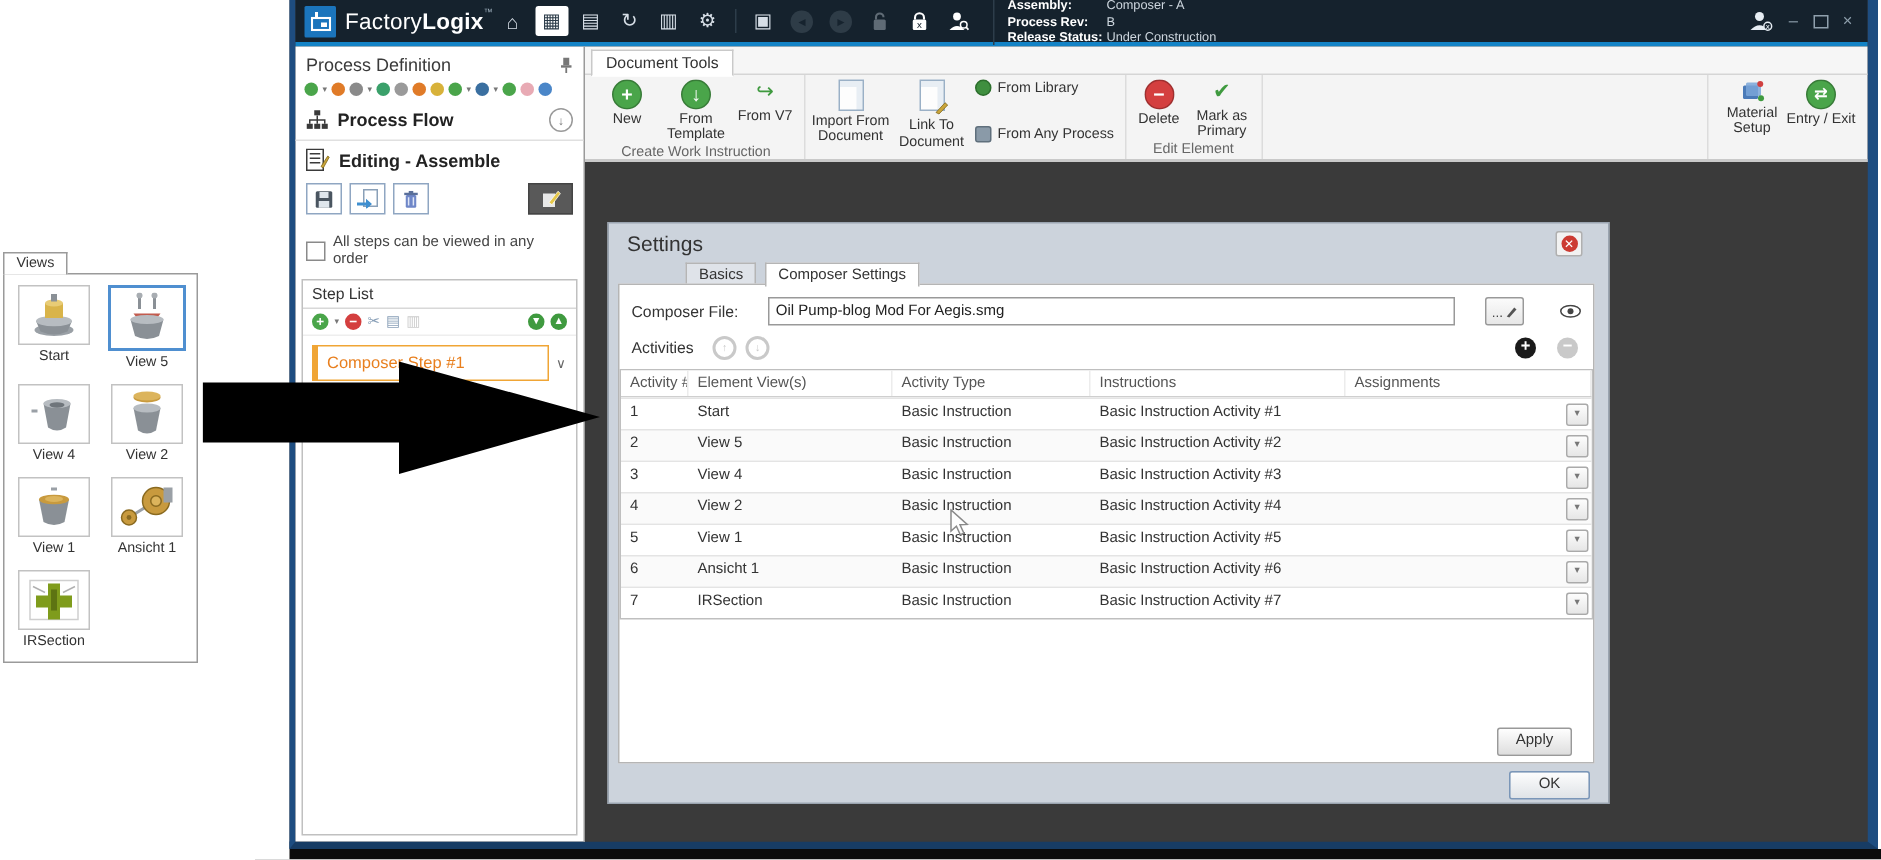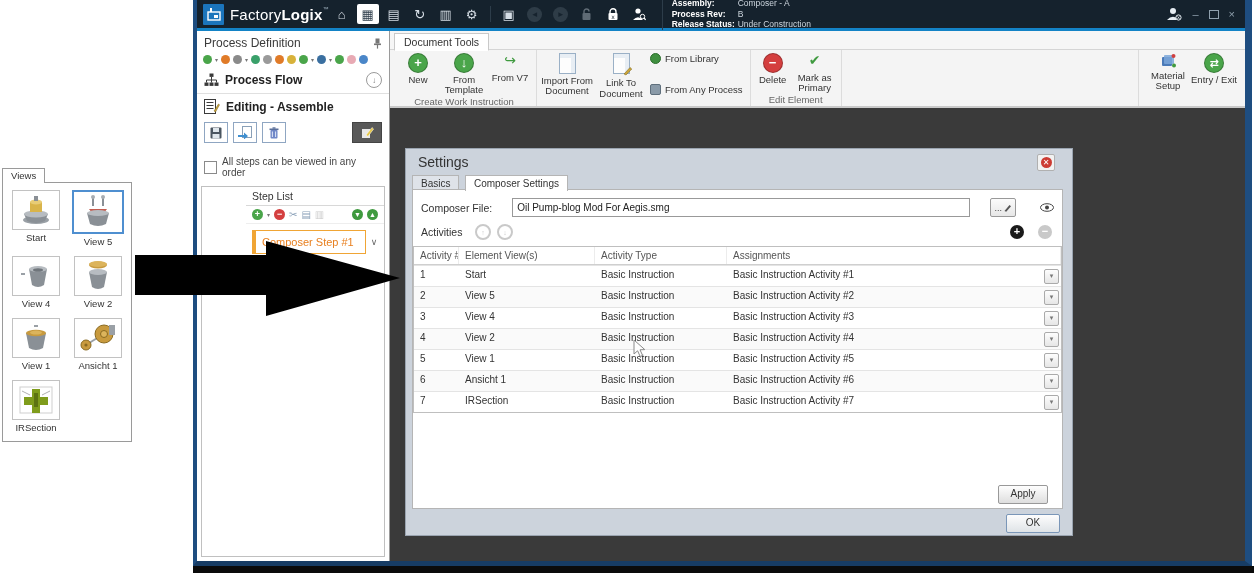--- a/index.html
+++ b/index.html
@@ -53,21 +53,21 @@
   .caret{font-size:6px;color:#777;}
   .pf-row{display:flex;align-items:center;gap:6px;padding:4px 7px;}
   .pf-label{font-weight:700;font-size:12px;color:#222;flex:1;}
   .circ-btn{width:14px;height:14px;border:1px solid #9a9a9a;border-radius:50%;display:flex;align-items:center;justify-content:center;font-size:8px;color:#777;background:#fff;}
   .hline{height:1px;background:#e0e0e0;margin:1px 0;}
   .lp-btnrow{display:flex;align-items:center;gap:5px;padding:4px 7px 5px;}
   .lp-btn{width:24px;height:21px;border:1px solid #8fa6c2;background:#fff;display:flex;align-items:center;justify-content:center;box-sizing:border-box;}
   .lp-btn.dark{margin-left:auto;width:30px;background:#595959;border:1px solid #444;}
   .chk-row{display:flex;align-items:center;gap:5px;padding:8px 7px 6px;font-size:10px;color:#444;}
   .chk{width:11px;height:11px;border:1px solid #8a8a8a;background:#fff;flex:none;}
-  .steplist{border:1px solid #c0c0c0;margin:2px 4px 4px;flex:1;display:flex;flex-direction:column;padding-left:44px;}
+  .steplist{border:1px solid #c0c0c0;margin:2px 4px 4px;flex:1;display:flex;flex-direction:column;}
   .sl-head{font-size:10.5px;color:#333;padding:3px 6px;border-bottom:1px solid #d8d8d8;}
   .sl-tools{display:flex;align-items:center;gap:4px;padding:3px 6px;border-bottom:1px solid #eee;}
   .mini-circ{width:11px;height:11px;border-radius:50%;color:#fff;font-size:9px;line-height:11px;text-align:center;display:inline-block;font-weight:700;}
   .sl-glyph{font-size:10px;color:#8aa0b8;}
   .sl-glyph.off{color:#ccc;}
   .step-row{display:flex;align-items:center;margin:6px 2px 0 6px;}
   .step-box{flex:1;border:1px solid #f0a535;border-left:4px solid #f0a535;color:#e87f1e;font-size:11px;padding:5px 6px;background:#fff;}
   .step-chev{width:16px;text-align:center;font-size:9px;color:#666;}
 
   
@@ -86,21 +86,21 @@
   .sphere{width:9px;height:9px;border-radius:50%;display:inline-block;}
   .rright{margin-left:auto;border-left:1px solid #dcdcdc;display:flex;align-items:flex-start;padding:0 6px;}
   .docic{display:inline-block;width:15px;height:19px;background:#fdfdfd;border:1px solid #9ab0c6;box-shadow:inset -4px 4px 0 #e8eef4;}
 
   
   .content{flex:1;background:#3a3a3a;position:relative;min-height:0;}
   .settings{position:absolute;left:15px;top:40px;width:668px;height:388px;background:#ccd3dc;border:1px solid #9aa4b0;box-sizing:border-box;display:flex;flex-direction:column;}
   .s-title{font-size:14px;color:#333;padding:5px 0 3px 12px;}
   .close-red{position:absolute;top:5px;right:17px;width:16px;height:15px;background:#f2f2f2;border:1px solid #b0b0b0;border-radius:2px;display:flex;align-items:center;justify-content:center;}
   .close-red .rc{width:11px;height:11px;border-radius:50%;background:#cc3b33;color:#fff;font-size:8px;line-height:11px;text-align:center;}
-  .stabs{padding-left:6px;height:17px;}
+  .stabs{padding-left:6px;height:17px;margin-left:45px;}
   .stab{display:inline-block;padding:2px 8px 2px;font-size:10px;color:#333;border:1px solid #b5b5b5;border-bottom:none;background:#dfe3e9;margin-right:1px;position:relative;top:0;}
   .stab.active{background:#fff;z-index:2;position:relative;}
   .sbody{flex:1;background:#fff;border:1px solid #b5b5b5;margin:-1px 9px 0 6px;position:relative;z-index:1;min-height:0;}
   .filerow{display:flex;align-items:center;gap:20px;padding:8px 8px 0;}
   .filerow label{font-size:10.5px;color:#333;white-space:nowrap;}
   .file-input{flex:1;height:15px;border:1px solid #999;font-size:10px;color:#222;padding:1px 4px;font-family:inherit;background:#fff;}
   .mini-btn{height:17px;border:1px solid #999;background:linear-gradient(#fbfbfb,#e7e7e7);display:flex;align-items:center;justify-content:center;gap:2px;font-size:9px;color:#444;padding:0 3px;border-radius:2px;}
   .actrow{display:flex;align-items:center;gap:6px;padding:7px 10px 5px 8px;}
   .actrow .lbl{font-size:10.5px;color:#333;width:48px;}
   .ringc{width:12px;height:12px;border-radius:50%;border:2px solid #c9c9c9;color:#c9c9c9;font-size:7px;display:flex;align-items:center;justify-content:center;}
@@ -513,20 +513,21 @@
                 <span class="ringc">↓</span>
                 <span class="addc">+</span>
                 <span class="remc">−</span>
               </div>
 
               <div class="stable">
                 <div class="trow head">
                   <span class="tc c1">Activity #</span>
                   <span class="tc c2">Element View(s)</span>
                   <span class="tc c3">Activity Type</span>
+                  <span class="tc c4">Instructions</span>
                   <span class="tc c5">Assignments</span>
                 </div>
                 <div class="trow">
                   <span class="tc c1">1</span>
                   <span class="tc c2">Start</span>
                   <span class="tc c3">Basic Instruction</span>
                   <span class="tc c4">Basic Instruction Activity #1</span>
                   <span class="tc c5"><span></span><span class="dd-btn">▾</span></span>
                 </div>
                 <div class="trow alt">

